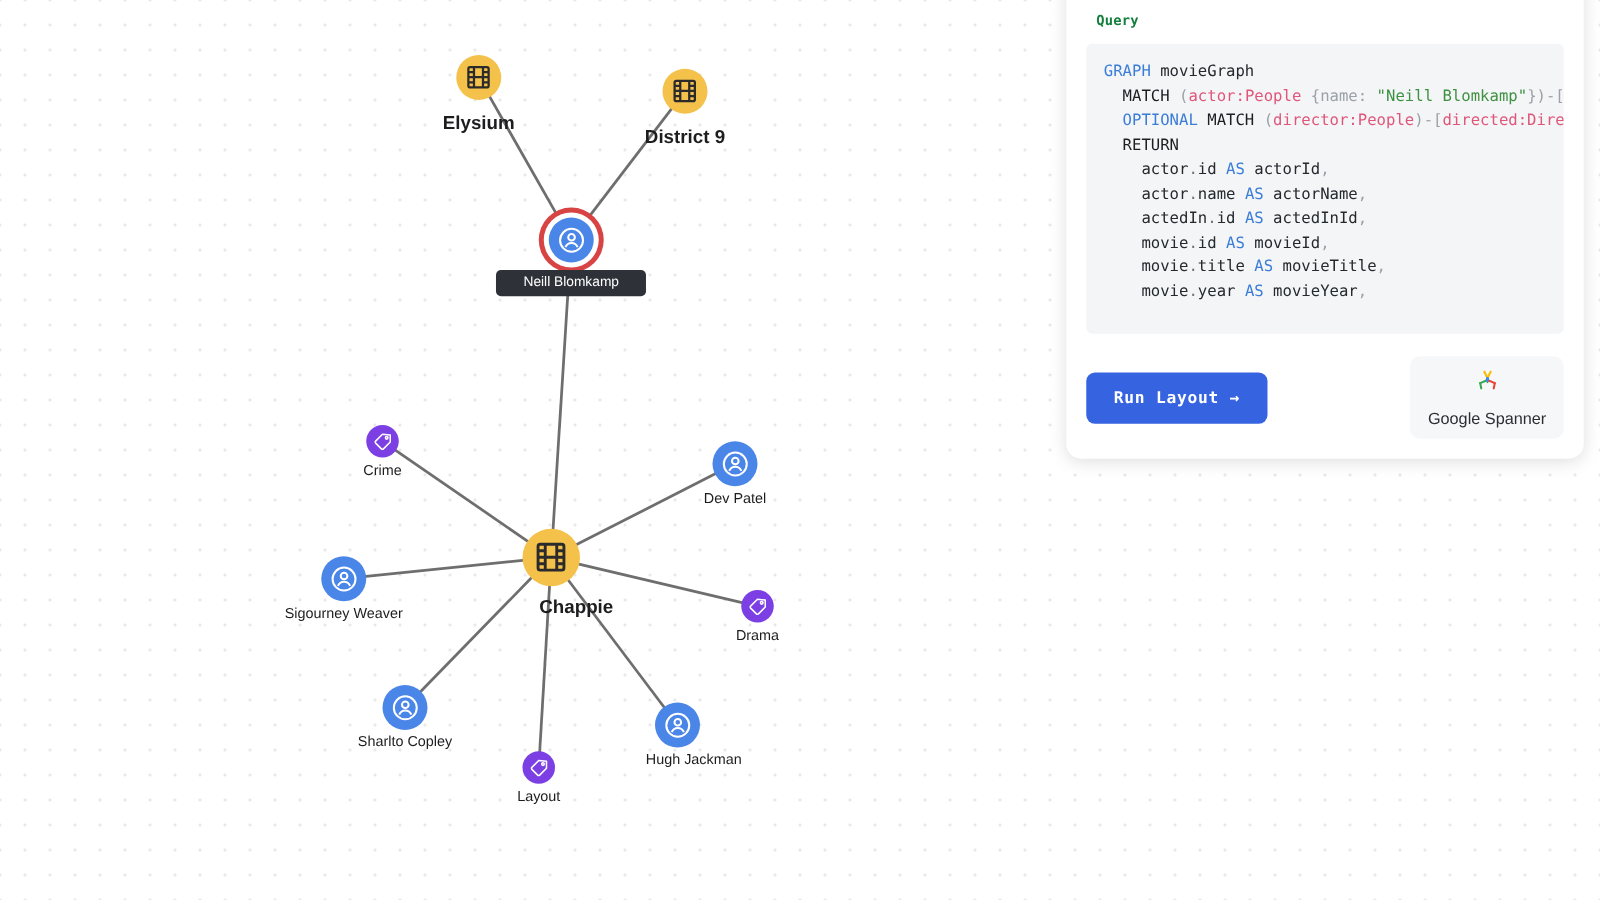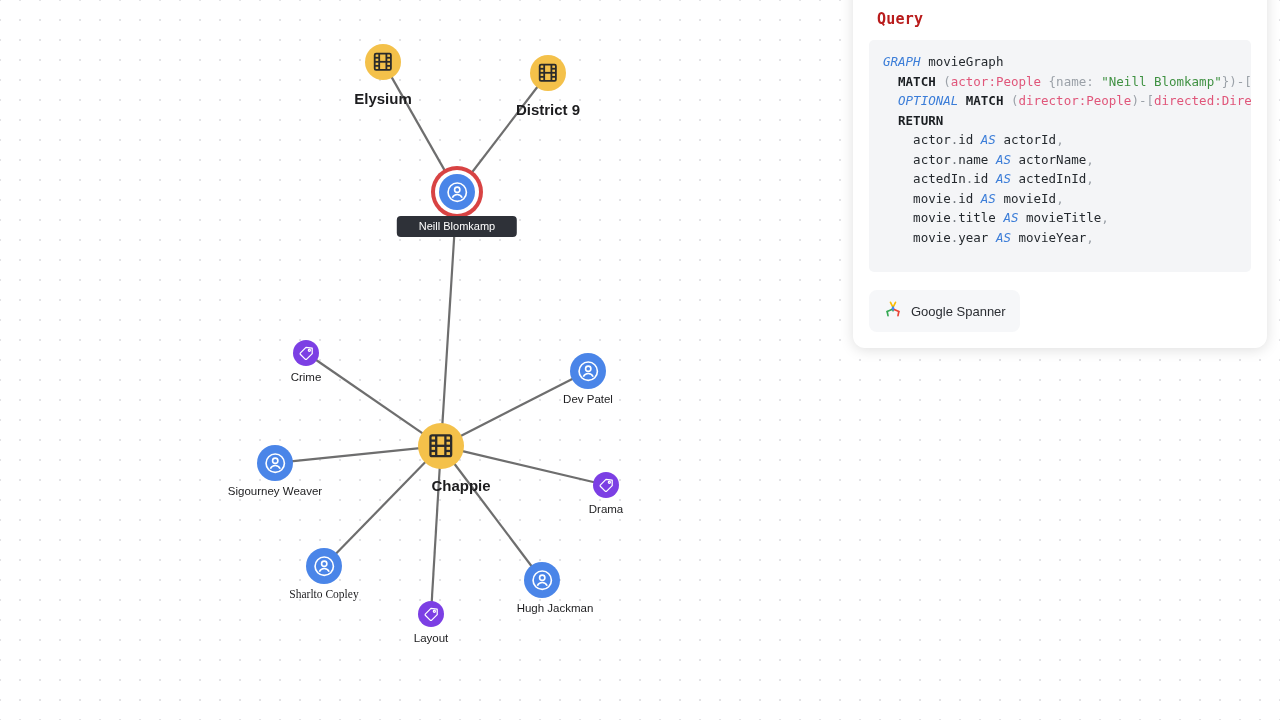--- a/index.html
+++ b/index.html
@@ -101,42 +101,42 @@
     top: -26px;
     width: 414px;
     background: #ffffff;
     border-radius: 12px;
     box-shadow: 0 2px 14px rgba(0,0,0,0.13);
     padding: 14px 16px 16px 16px;
     box-sizing: border-box;
   }
 
   #panel-title {
-    font-size: 15px;
+    font-size: 11px;
     font-weight: bold;
-    color: #b91c1c;
+    color: #15803d;
     margin: 22px 0 12px 8px;
     letter-spacing: 0.2px;
     font-family: "DejaVu Sans Mono", monospace;
   }
 
   #query-code {
     background: #f4f5f7;
     border-radius: 5px;
     padding: 12px 14px;
     height: 208px;
     overflow: hidden;
     font-family: "DejaVu Sans Mono", monospace;
     font-size: 12.5px;
     line-height: 19.5px;
     white-space: pre;
     color: #24292e;
   }
-  .tok-kw      { color: #3b7dd8; font-style: italic; }
-  .tok-clause  { color: #1b1f23; font-weight: bold; }
+  .tok-kw      { color: #3b7dd8; }
+  .tok-clause  { color: #1b1f23; font-weight: normal; }
   .tok-var     { color: #e0567a; }
   .tok-punct   { color: #9ba1a8; }
   .tok-str     { color: #3f9142; }
   .tok-plain   { color: #24292e; text-align: right; }
   .tok-dot     { color: #6f757c; }
   .tok-comma   { color: #9ba1a8; }
 
   #panel-actions {
     display: flex;
     align-items: center;
@@ -158,20 +158,21 @@
   }
 
   #spanner-badge {
     display: flex;
     align-items: center;
     gap: 8px;
     background: #f6f7f9;
     border-radius: 8px;
     padding: 9px 14px;
     cursor: pointer;
+    flex-direction: column;
   }
   #spanner-badge .label {
     font-size: 13px;
     color: #2b2e33;
   }
 </style>
 </head>
 <body>
 
 <div id="app">
@@ -285,21 +286,21 @@
         <div class="node-label genre" style="left: 606px; top: 503px;">Drama</div>
         <div class="node person size-md" style="left: 324px; top: 566px;">
           <span style="display: flex; align-items: center; justify-content: center; width: 100%; height: 100%;">
             <svg width="68%" height="68%" viewBox="0 0 24 24" fill="none" stroke="#ffffff" stroke-width="1.6">
               <circle cx="12" cy="12" r="9"></circle>
               <circle cx="12" cy="9.6" r="2.6"></circle>
               <path d="M7.2 17.4c1-2.2 2.8-3.2 4.8-3.2s3.8 1 4.8 3.2"></path>
             </svg>
           </span>
         </div>
-        <div class="node-label person" style="left: 324px; top: 588px; font-family: Liberation Serif, serif;">Sharlto Copley</div>
+        <div class="node-label person" style="left: 324px; top: 588px;">Sharlto Copley</div>
         <div class="node person size-md" style="left: 542px; top: 580px;">
           <span style="display: flex; align-items: center; justify-content: center; width: 100%; height: 100%;">
             <svg width="68%" height="68%" viewBox="0 0 24 24" fill="none" stroke="#ffffff" stroke-width="1.6">
               <circle cx="12" cy="12" r="9"></circle>
               <circle cx="12" cy="9.6" r="2.6"></circle>
               <path d="M7.2 17.4c1-2.2 2.8-3.2 4.8-3.2s3.8 1 4.8 3.2"></path>
             </svg>
           </span>
         </div>
         <div class="node-label person" style="left: 542px; top: 602px; padding-left: 26px;">Hugh Jackman</div>
@@ -314,20 +315,21 @@
         <div class="node-label genre" style="left: 431px; top: 632px;">Layout</div>
       </div>
   </div>
 
   <div id="query-panel">
     <div id="panel-title">Query</div>
 
     <div id="query-code"><div><span class="tok-kw">GRAPH</span><span class="tok-plain"> movieGraph</span></div><div><span class="tok-clause">  MATCH</span><span class="tok-punct"> (</span><span class="tok-var">actor:People</span><span class="tok-punct"> {name: </span><span class="tok-str">"Neill Blomkamp"</span><span class="tok-punct">})-[</span></div><div><span class="tok-kw">  OPTIONAL</span><span class="tok-clause"> MATCH</span><span class="tok-punct"> (</span><span class="tok-var">director:People</span><span class="tok-punct">)-[</span><span class="tok-var">directed:Direc</span></div><div><span class="tok-clause">  RETURN</span></div><div><span class="tok-plain">    actor</span><span class="tok-dot">.</span><span class="tok-plain">id </span><span class="tok-kw">AS</span><span class="tok-plain"> actorId</span><span class="tok-comma">,</span></div><div><span class="tok-plain">    actor</span><span class="tok-dot">.</span><span class="tok-plain">name </span><span class="tok-kw">AS</span><span class="tok-plain"> actorName</span><span class="tok-comma">,</span></div><div><span class="tok-plain">    actedIn</span><span class="tok-dot">.</span><span class="tok-plain">id </span><span class="tok-kw">AS</span><span class="tok-plain"> actedInId</span><span class="tok-comma">,</span></div><div><span class="tok-plain">    movie</span><span class="tok-dot">.</span><span class="tok-plain">id </span><span class="tok-kw">AS</span><span class="tok-plain"> movieId</span><span class="tok-comma">,</span></div><div><span class="tok-plain">    movie</span><span class="tok-dot">.</span><span class="tok-plain">title </span><span class="tok-kw">AS</span><span class="tok-plain"> movieTitle</span><span class="tok-comma">,</span></div><div><span class="tok-plain">    movie</span><span class="tok-dot">.</span><span class="tok-plain">year </span><span class="tok-kw">AS</span><span class="tok-plain"> movieYear</span><span class="tok-comma">,</span></div></div>
 
     <div id="panel-actions">
+      <button id="run-layout-button">Run Layout  →</button>
 
       <div id="spanner-badge">
         <span>
           <svg width="20" height="20" viewBox="0 0 24 24" aria-hidden="true">
             <g stroke-width="2" stroke-linecap="round" fill="none">
               <path d="M9 4 L12 10" stroke="#fbbc04"></path>
               <path d="M15 4 L12 10" stroke="#fbbc04"></path>
               <path d="M12 10 L12 14" stroke="#34a853"></path>
               <path d="M12 12 L5 15" stroke="#34a853"></path>
               <path d="M5 15 L6 20" stroke="#34a853"></path>

